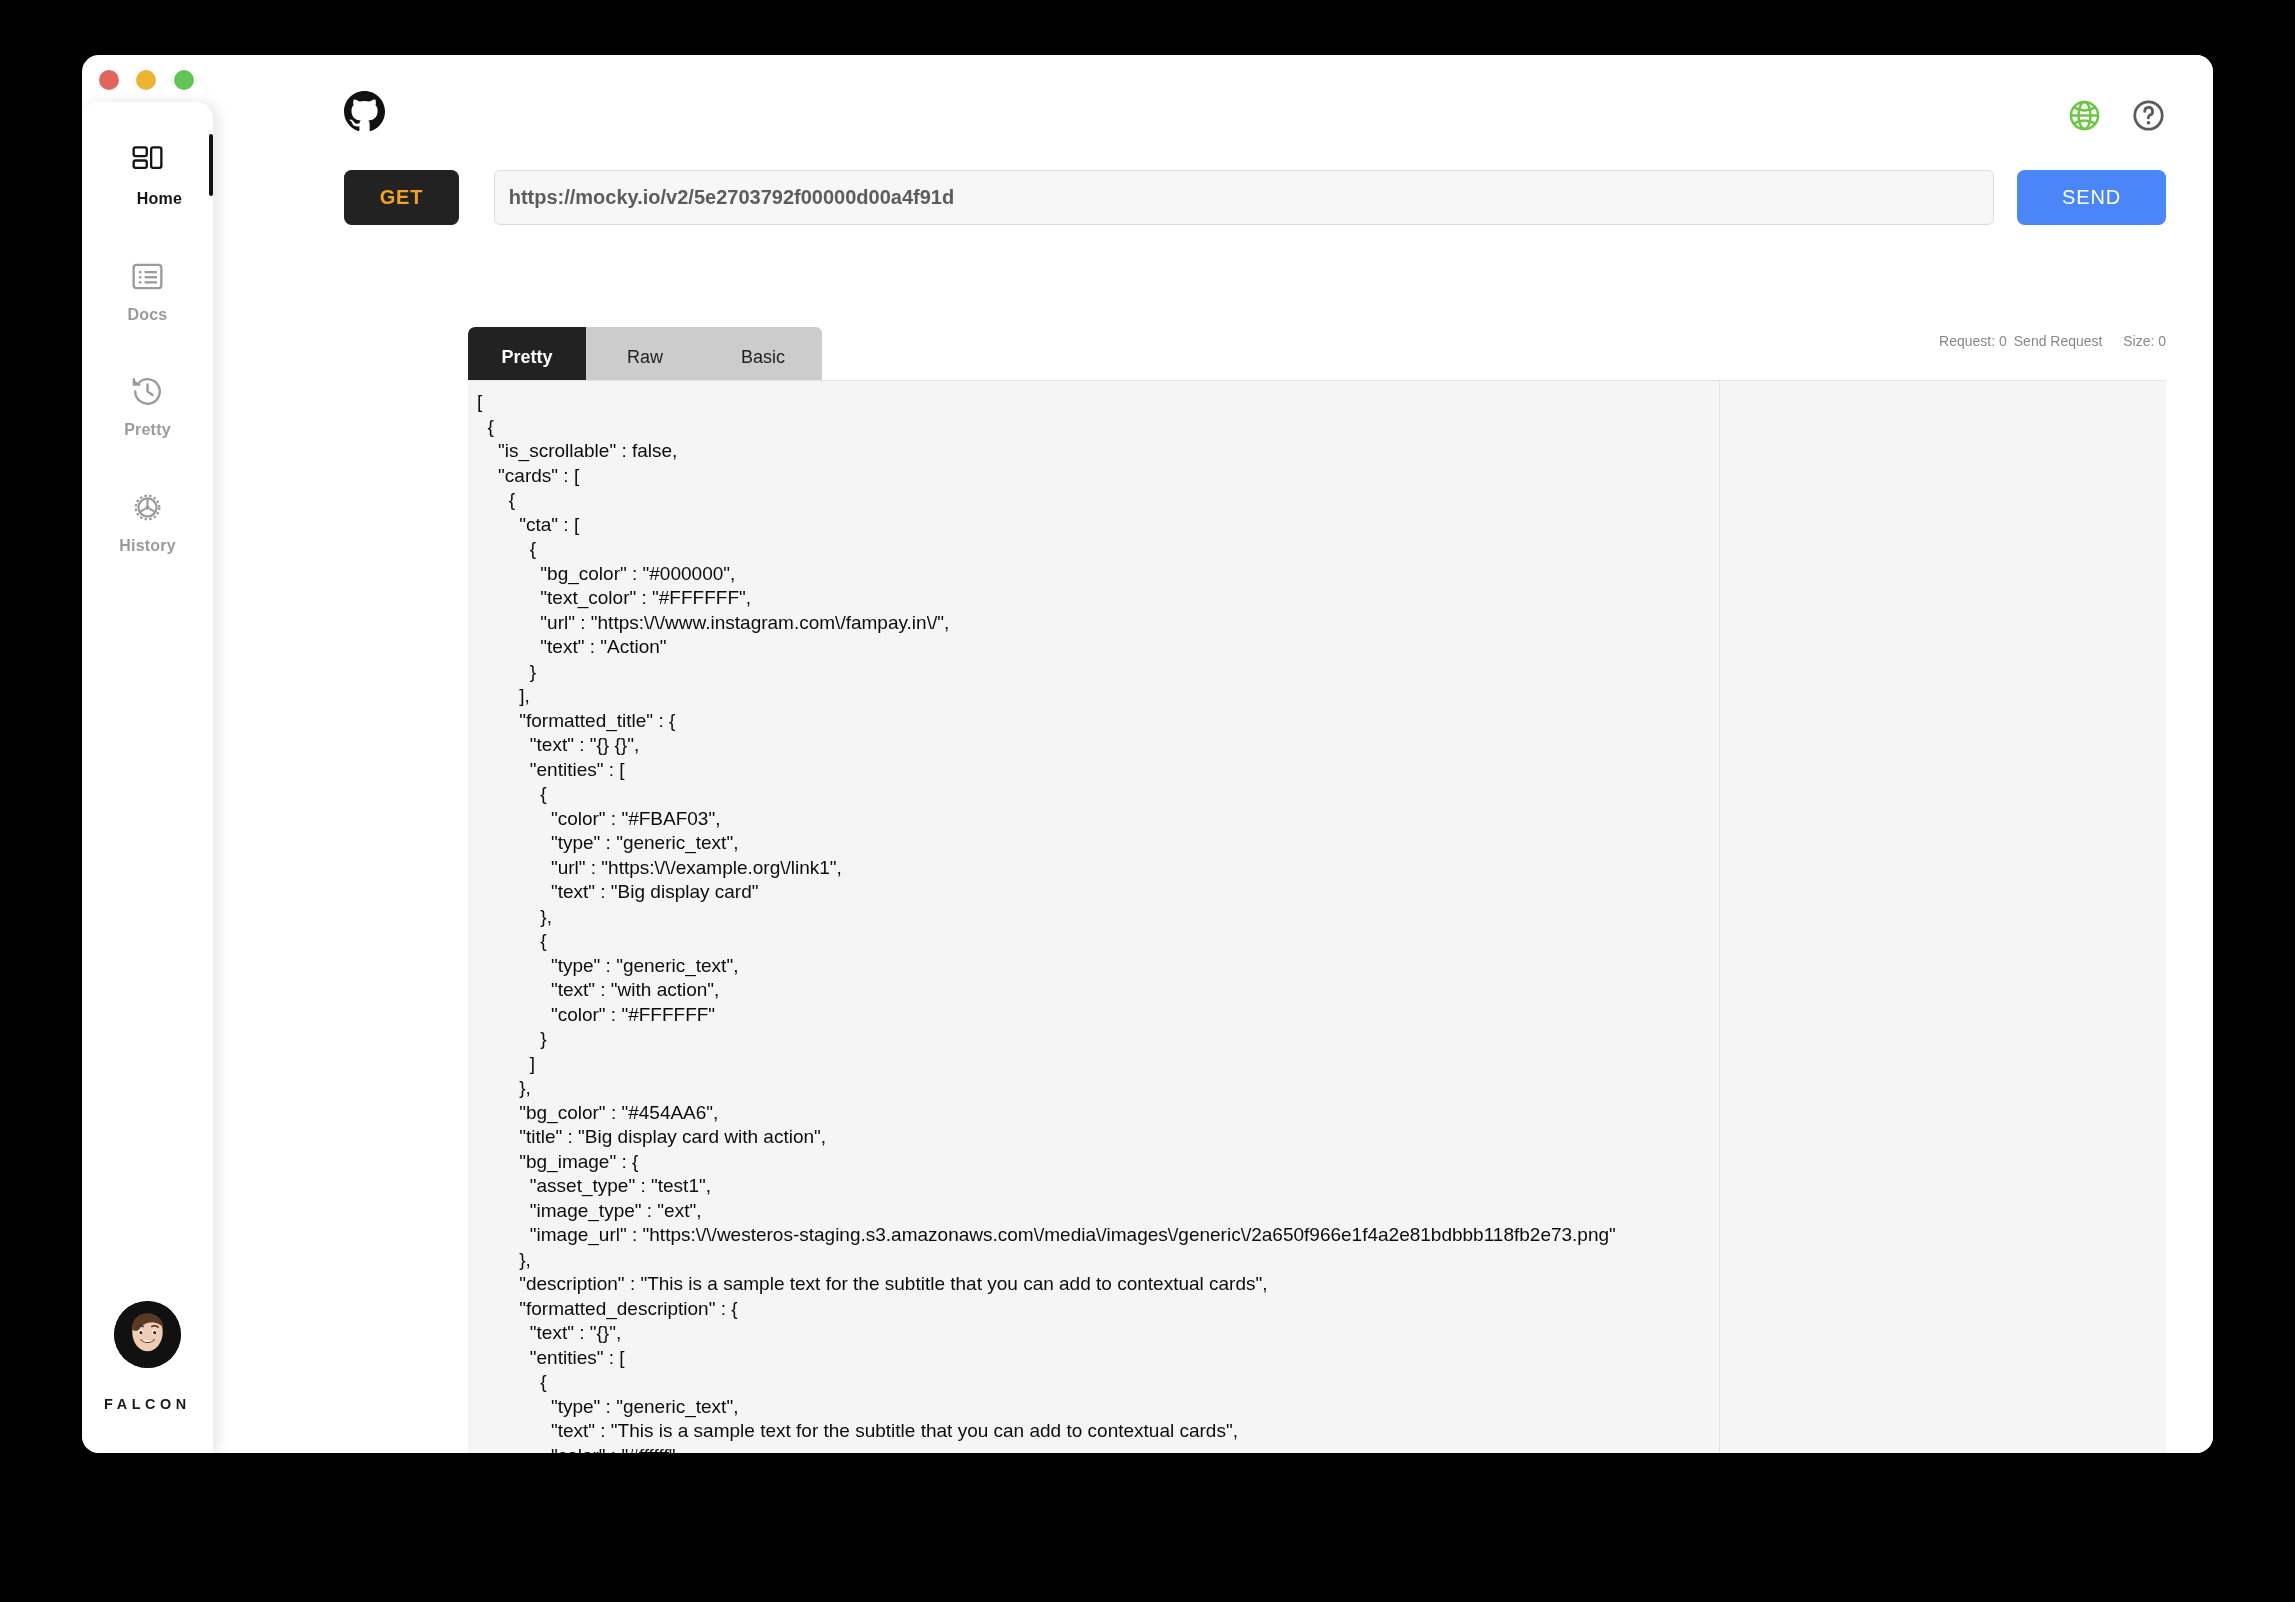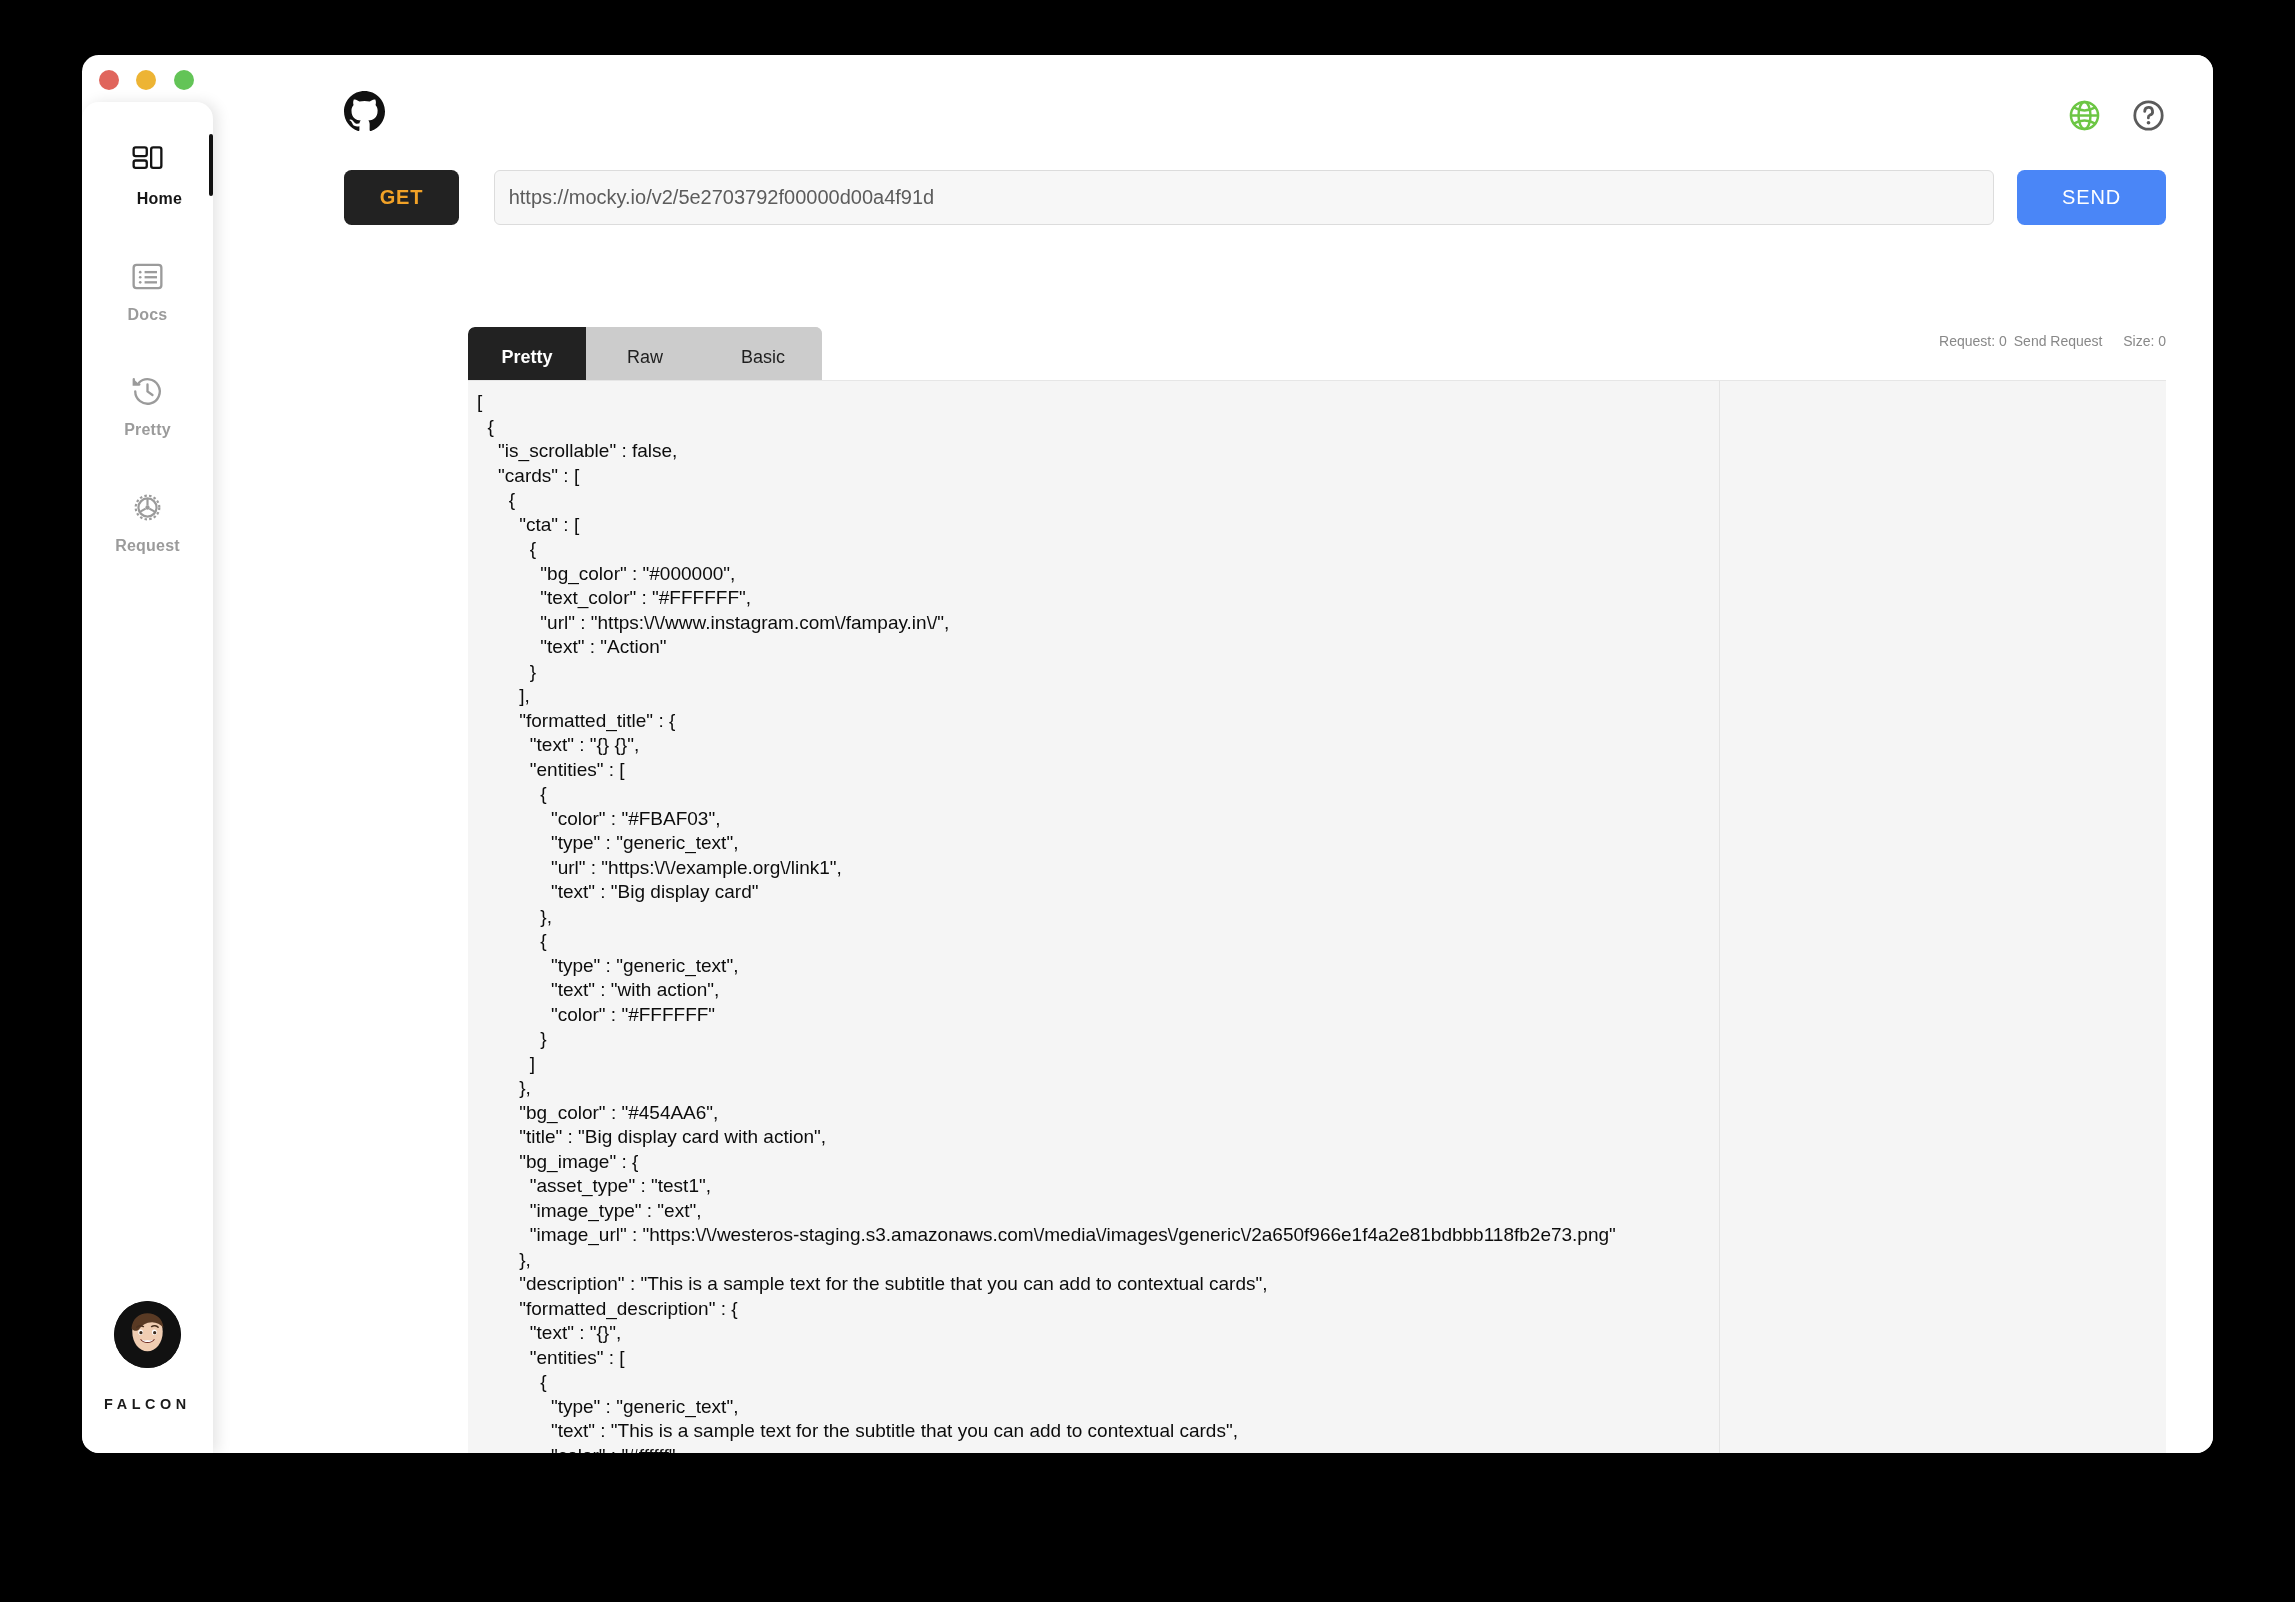--- a/index.html
+++ b/index.html
@@ -151,20 +151,21 @@
     height: 55px;
     margin-left: 35px;
     background: #f7f7f7;
     border: 0.8px solid #dcdcdc;
     border-radius: 6px;
     padding: 0 13.7px;
     font-size: 20px;
     color: #5c5c5c;
     font-family: "Liberation Sans", sans-serif;
     outline: none;
+    font-weight: bold;
   }
   #send-button {
     width: 149px; height: 55px;
     margin-left: 23px;
     background: #4a86f7;
     color: #ffffff;
     border: none;
     border-radius: 7.6px;
     font-size: 20px;
     font-weight: 400;
@@ -302,21 +303,21 @@
       <span class="nav-icon">
         <svg viewBox="0 0 24 24" width="35" height="35" fill="none" stroke="#9b9b9b" stroke-width="1.5">
           <circle cx="12" cy="12" r="8.1" stroke-dasharray="1.7 1.55"></circle>
           <circle cx="12" cy="12" r="6.2"></circle>
           <circle cx="12" cy="12" r="1.5" fill="#9b9b9b" stroke="none"></circle>
           <line x1="12" y1="5.9" x2="12" y2="10.6"></line>
           <line x1="17.2" y1="15" x2="13.3" y2="12.8"></line>
           <line x1="6.8" y1="15" x2="10.7" y2="12.8"></line>
         </svg>
       </span>
-      <span class="nav-label">Request</span>
+      <span class="nav-label">History</span>
     </div>
 
     <div id="profile-block">
       <div id="avatar">
         <svg viewBox="0 0 88 88" width="67" height="67">
           <circle cx="44" cy="44" r="44" fill="#111111"></circle>
           <path d="M24 40c0-13 9-21 20-21s20 8 20 21c0 15-9 26-20 26s-20-11-20-26z" fill="#f0cdb2"></path>
           <path d="M23 36c1-13 10-20 21-20s20 7 21 19c-4-4-9-7-15-7-8 0-13 4-17 9-3 3-7 3-10-1z" fill="#593a24"></path>
           <ellipse cx="35" cy="41" rx="3.1" ry="3.6" fill="#ffffff"></ellipse>
           <ellipse cx="53" cy="41" rx="3.1" ry="3.6" fill="#ffffff"></ellipse>

